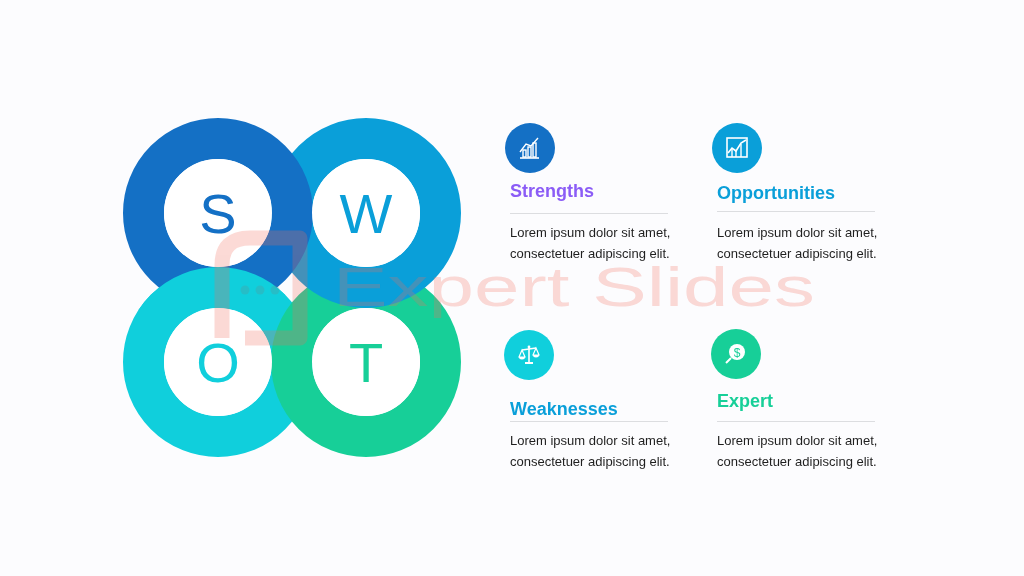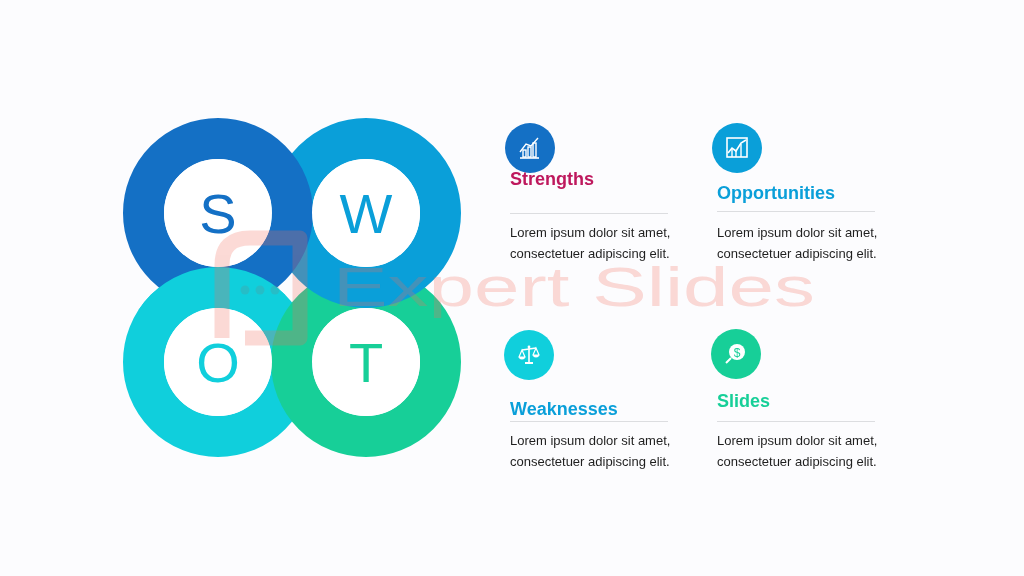--- a/index.html
+++ b/index.html
@@ -45,21 +45,21 @@
 <div class="card" style="left:510px; top:123px; height:150px;">
   <div class="icon-badge" style="left:-5px; top:0; background:#1470c5;">
     <svg width="26" height="26" viewBox="0 0 26 26">
       <rect x="6" y="15" width="3" height="7" fill="none" stroke="#fff" stroke-width="1.4"></rect>
       <rect x="11" y="12" width="3" height="10" fill="none" stroke="#fff" stroke-width="1.4"></rect>
       <rect x="16" y="8" width="3" height="14" fill="none" stroke="#fff" stroke-width="1.4"></rect>
       <polyline points="3,17 9,9 14,11 21,3" fill="none" stroke="#fff" stroke-width="1.4"></polyline>
       <line x1="3" y1="23" x2="22" y2="23" stroke="#fff" stroke-width="1.6"></line>
     </svg>
   </div>
-  <div class="card-title" style="top:46px; color:#be185d;">Strengths</div>
+  <div class="card-title" style="top:58px; color:#8b5cf6;">Strengths</div>
   <div class="card-divider" style="top:90px;"></div>
   <div class="card-body" style="top:100px;">
     <div>Lorem ipsum dolor sit amet,</div>
     <div>consectetuer adipiscing elit.</div>
   </div>
 </div>
 
 <div class="card" style="left:717px; top:123px; height:150px;">
   <div class="icon-badge" style="left:-5px; top:0; background:#0a9fd9;">
     <svg width="26" height="26" viewBox="0 0 26 26">
@@ -100,21 +100,21 @@
 </div>
 
 <div class="card" style="left:717px; top:330px; height:150px;">
   <div class="icon-badge" style="left:-6px; top:-1px; background:#17cf98;">
     <svg width="28" height="28" viewBox="0 0 28 28">
       <circle cx="15" cy="12" r="8" fill="#fff"></circle>
       <line x1="9" y1="18" x2="4" y2="23" stroke="#fff" stroke-width="2"></line>
       <text x="15" y="16.5" text-anchor="middle" font-size="12" fill="#17cf98" font-family="Liberation Sans, sans-serif">$</text>
     </svg>
   </div>
-  <div class="card-title" style="top:61px; color:#17cf98;">Slides</div>
+  <div class="card-title" style="top:61px; color:#17cf98;">Expert</div>
   <div class="card-divider" style="top:91px;"></div>
   <div class="card-body" style="top:101px;">
     <div>Lorem ipsum dolor sit amet,</div>
     <div>consectetuer adipiscing elit.</div>
   </div>
 </div>
 
 <svg class="watermark" viewBox="0 0 1024 576" xmlns="http://www.w3.org/2000/svg">
   <g opacity="0.25" fill="none" stroke="#f26b5b">
     <path d="M222,338 L222,265 Q222,238 250,238 L300,238 L300,338 L245,338" stroke-width="15" stroke-linejoin="round"></path>

